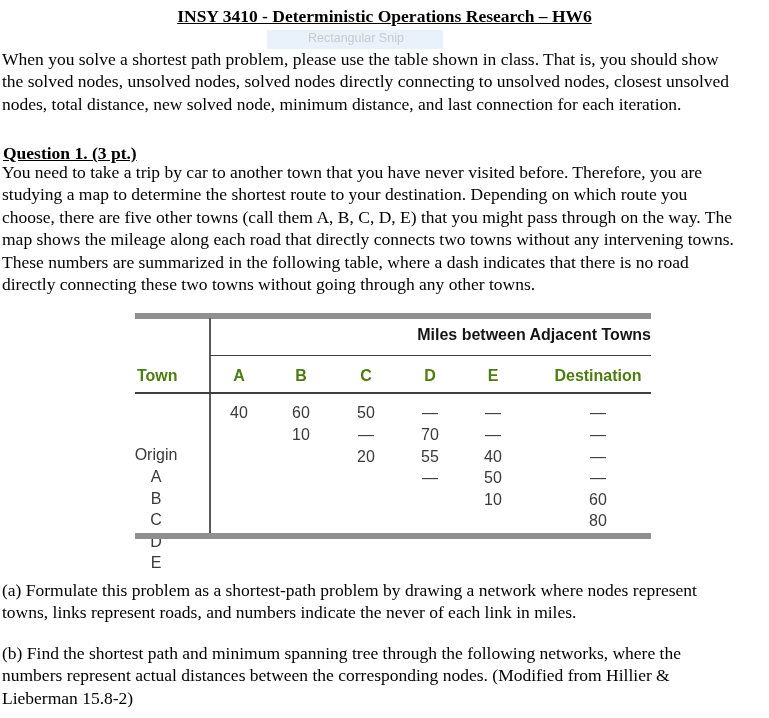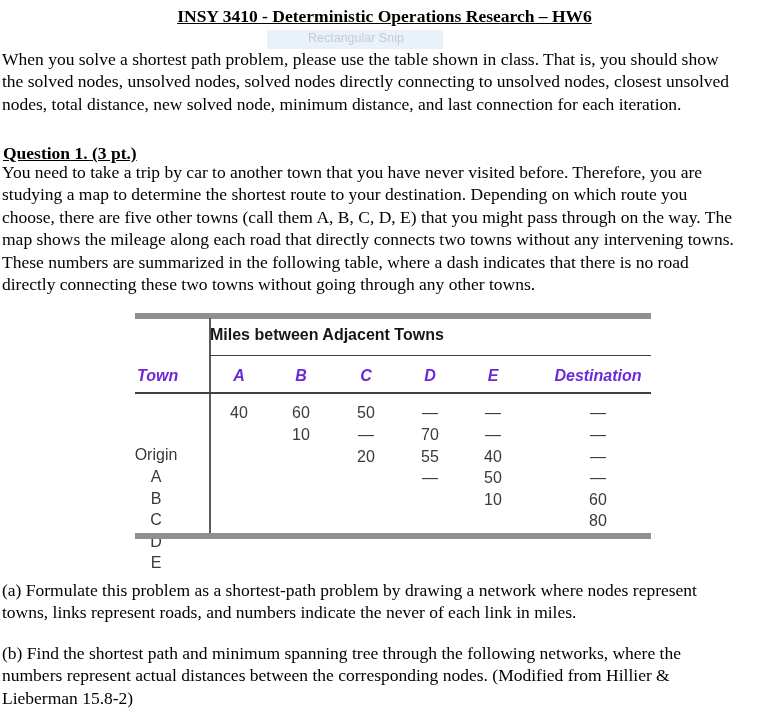--- a/index.html
+++ b/index.html
@@ -37,25 +37,25 @@
     font-size:16px;
   }
   .bar { position:absolute; left:0; width:516px; height:5.5px; background:var(--table-bar,#8f8f8f); }
   .bar.top { top:0; }
   .bar.bottom { top:220px; }
   .vline { position:absolute; left:74px; top:5px; height:215px; width:2px; background:#5a5a5a; }
   .hline { position:absolute; height:1.6px; background:var(--table-rule,#3f3f3f); }
   .hline.h1 { left:75px; width:441px; top:41.5px; }
   .hline.h2 { left:0; width:516px; top:79px; }
   .span-header {
-    position:absolute; left:75px; top:13px; width:441px; text-align:left;
+    position:absolute; left:75px; top:13px; width:441px; text-align:right;
     font-weight:bold; color:#161616; white-space:nowrap;
   }
   .thead-row, .trow { position:absolute; left:0; width:516px; height:20px; }
-  .thead-row { top:54px; font-weight:bold; color:#6d28d9;font-style:italic; }
+  .thead-row { top:54px; font-weight:bold; color:#4d7c0f; }
   .cell { position:absolute; text-align:center; white-space:nowrap; }
   .c-townh { left:2px; text-align:left; }
   .c-town  { left:-3px; width:48px;margin-top:42px; }
   .c-a { left:84px;  width:40px; }
   .c-b { left:146px; width:40px; }
   .c-c { left:211px; width:40px; }
   .c-d { left:275px; width:40px; }
   .c-e { left:338px; width:40px; }
   .c-dest { left:413px; width:100px; }
 </style>

